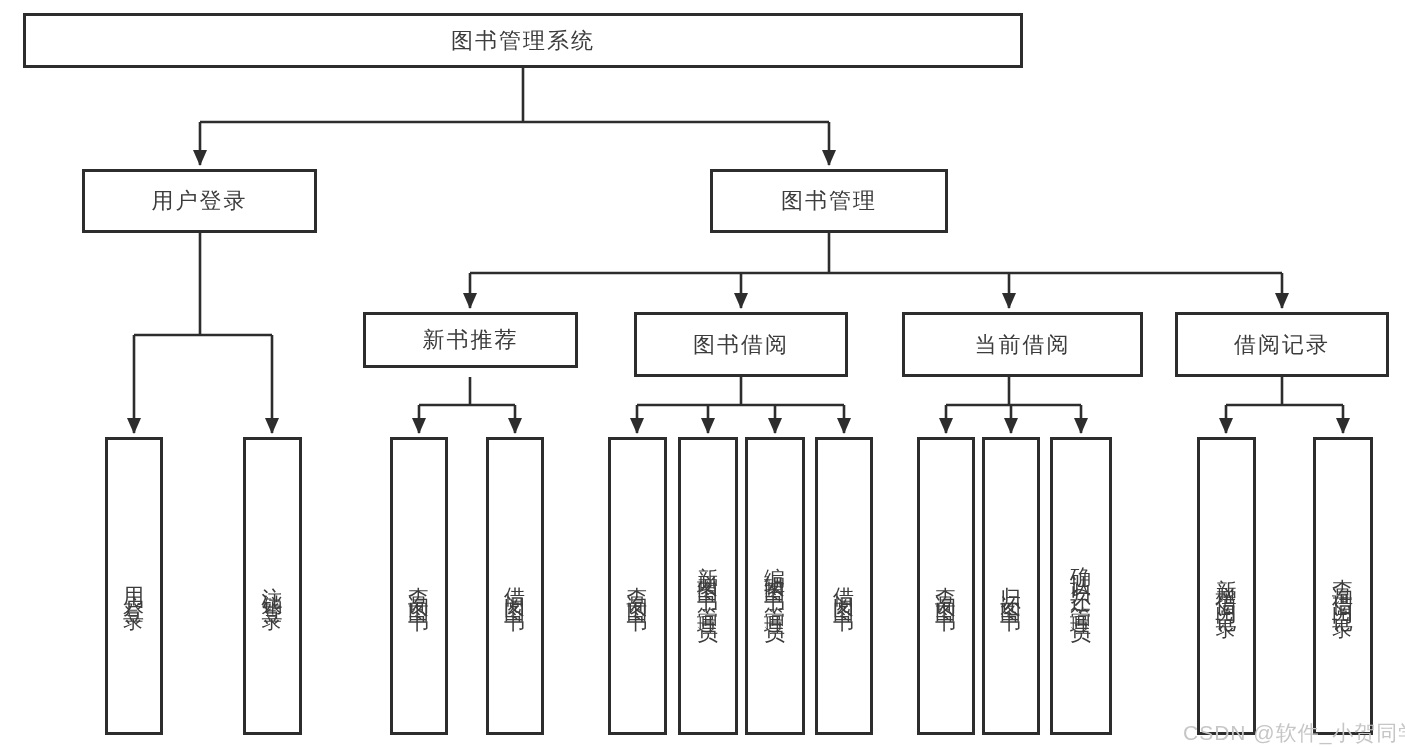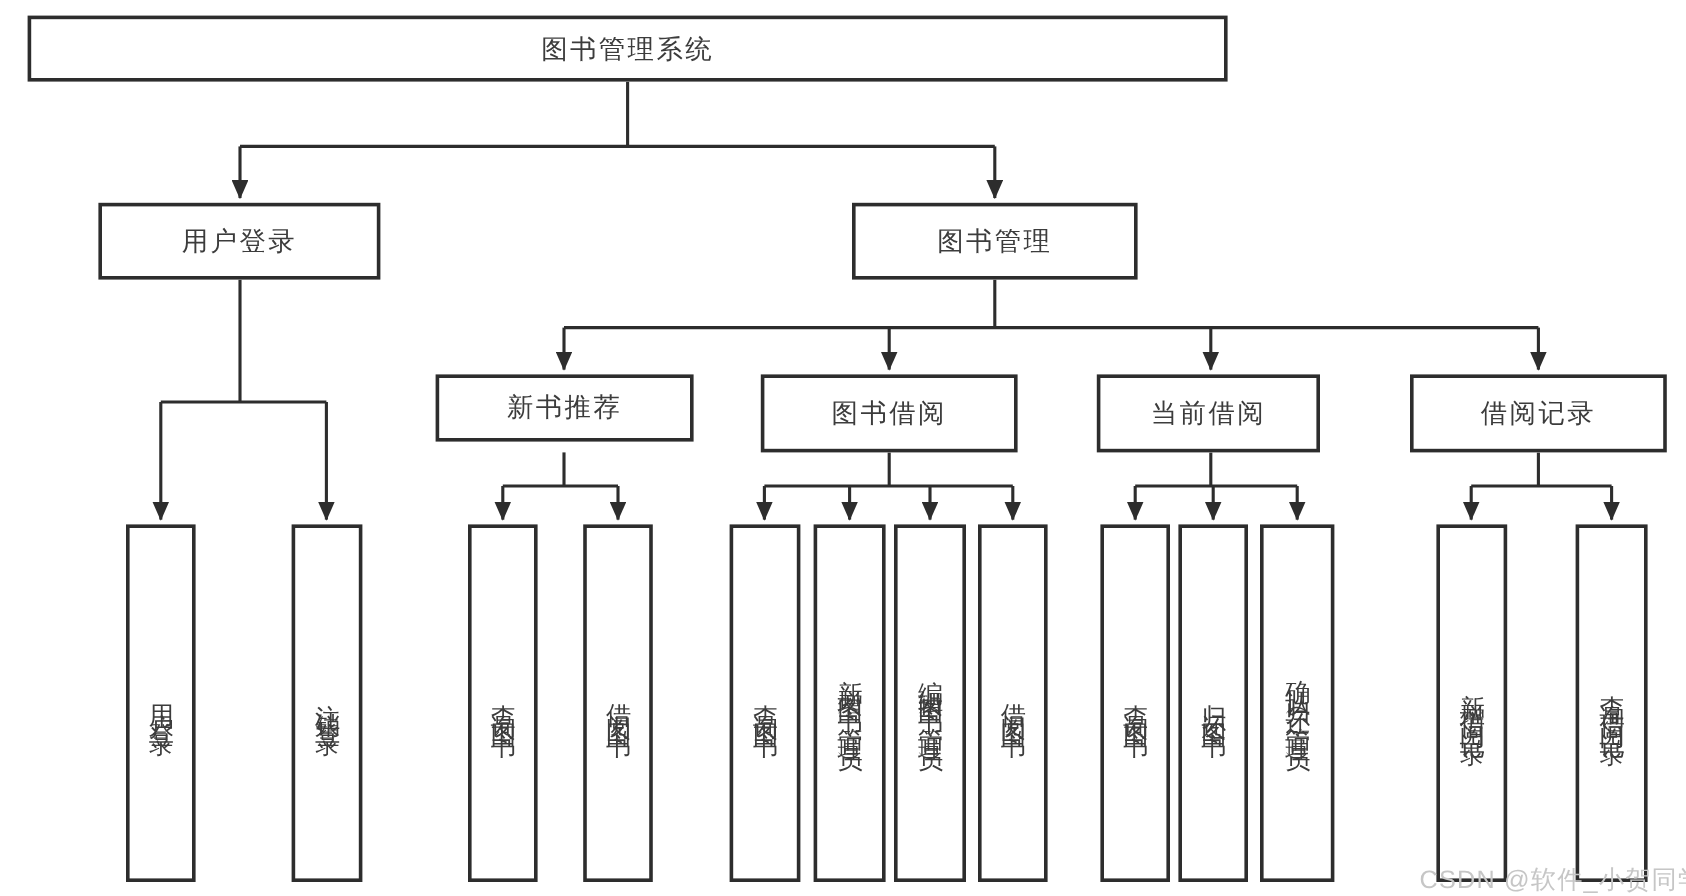--- a/index.html
+++ b/index.html
@@ -121,21 +121,21 @@
   <div class="box" style="left:710px; top:169px; width:238px; height:64px;">
     <span class="h-label">图书管理</span>
   </div>
 
   <div class="box" style="left:363px; top:312px; width:215px; height:56px;">
     <span class="h-label">新书推荐</span>
   </div>
   <div class="box" style="left:634px; top:312px; width:214px; height:65px;text-align:center;">
     <span class="h-label">图书借阅</span>
   </div>
-  <div class="box" style="left:902px; top:312px; width:186px; height:65px;margin-left:12px;">
+  <div class="box" style="left:902px; top:312px; width:241px; height:65px;">
     <span class="h-label">当前借阅</span>
   </div>
   <div class="box" style="left:1175px; top:312px; width:214px; height:65px;">
     <span class="h-label">借阅记录</span>
   </div>
 
   <div class="box" style="left:105px; top:437px; width:58px; height:298px;">
     <span class="v-label">用户登录</span>
   </div>
   <div class="box" style="left:243px; top:437px; width:59px; height:298px;">

